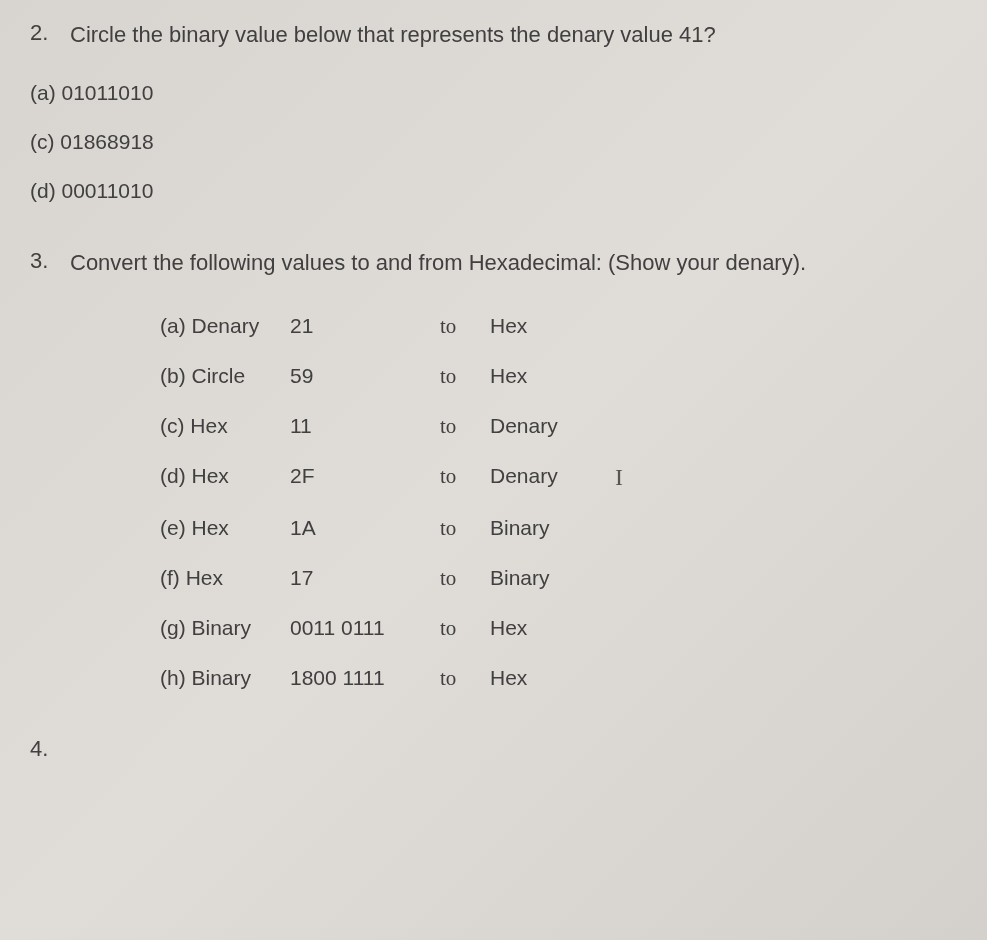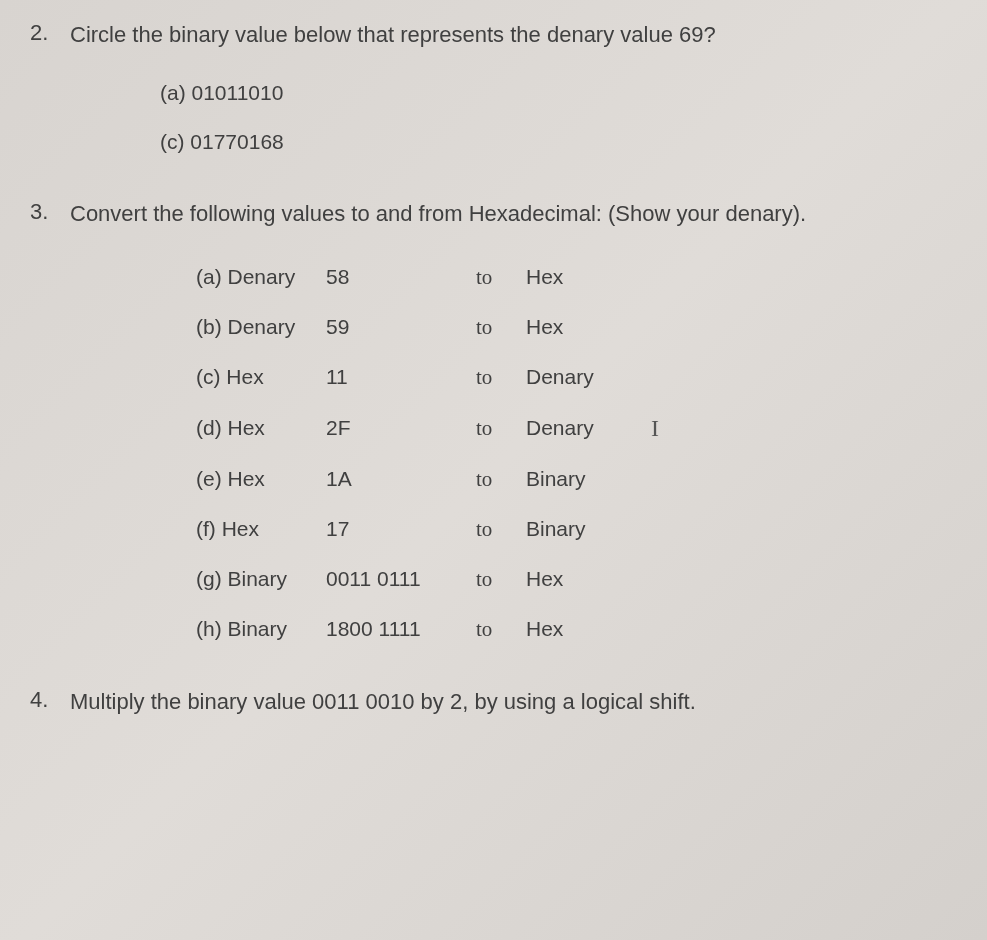--- a/index.html
+++ b/index.html
@@ -33,37 +33,35 @@
       color: #404040;
       width: 40px;
       flex-shrink: 0;
     }
     .question-text {
       font-size: 22px;
       color: #404040;
       line-height: 1.4;
     }
     .options {
-      margin-left: 130px;
     }
     .option {
       font-size: 21px;
       color: #404040;
       margin-bottom: 25px;
     }
     .conversion-list {
       margin-left: 130px;
     }
     .conversion-row {
       display: flex;
-      align-items: center;
+      align-items: flex-start;
       margin-bottom: 25px;
       font-size: 21px;
       color: #404040;
-      margin-left: 36px;
     }
     .conv-label {
       width: 130px;
     }
     .conv-value {
       width: 150px;
     }
     .conv-to {
       width: 50px;
       font-family: Liberation Serif, serif;
@@ -85,44 +83,45 @@
     }
   </style>
 </head>
 <body>
 
 <div class="page">
 
   <div class="question">
     <div class="question-header">
       <div class="question-number">2.</div>
-      <div class="question-text">Circle the binary value below that represents the denary value 69?</div>
+      <div class="question-text">Circle the binary value below that represents the denary value 41?</div>
     </div>
     <div class="options">
       <div class="option">(a) 01011010</div>
-      <div class="option">(c) 01770168</div>
+      <div class="option">(c) 01868918</div>
+      <div class="option">(d) 00011010</div>
     </div>
   </div>
 
   <div class="question">
     <div class="question-header q3-header">
       <div class="question-number">3.</div>
       <div class="question-text">Convert the following values to and from Hexadecimal: (Show your denary).</div>
     </div>
     <div class="conversion-list">
 
       <div class="conversion-row">
         <div class="conv-label">(a) Denary</div>
-        <div class="conv-value">58</div>
+        <div class="conv-value">21</div>
         <div class="conv-to">to</div>
         <div class="conv-target">Hex</div>
       </div>
 
       <div class="conversion-row">
-        <div class="conv-label">(b) Denary</div>
+        <div class="conv-label">(b) Circle</div>
         <div class="conv-value">59</div>
         <div class="conv-to">to</div>
         <div class="conv-target">Hex</div>
       </div>
 
       <div class="conversion-row">
         <div class="conv-label">(c) Hex</div>
         <div class="conv-value">11</div>
         <div class="conv-to">to</div>
         <div class="conv-target">Denary</div>
@@ -163,17 +162,16 @@
         <div class="conv-to">to</div>
         <div class="conv-target">Hex</div>
       </div>
 
     </div>
   </div>
 
   <div class="question q4">
     <div class="question-header">
       <div class="question-number">4.</div>
-      <div class="question-text">Multiply the binary value 0011 0010 by 2, by using a logical shift.</div>
     </div>
   </div>
 
 </div>
 
 </body></html>

